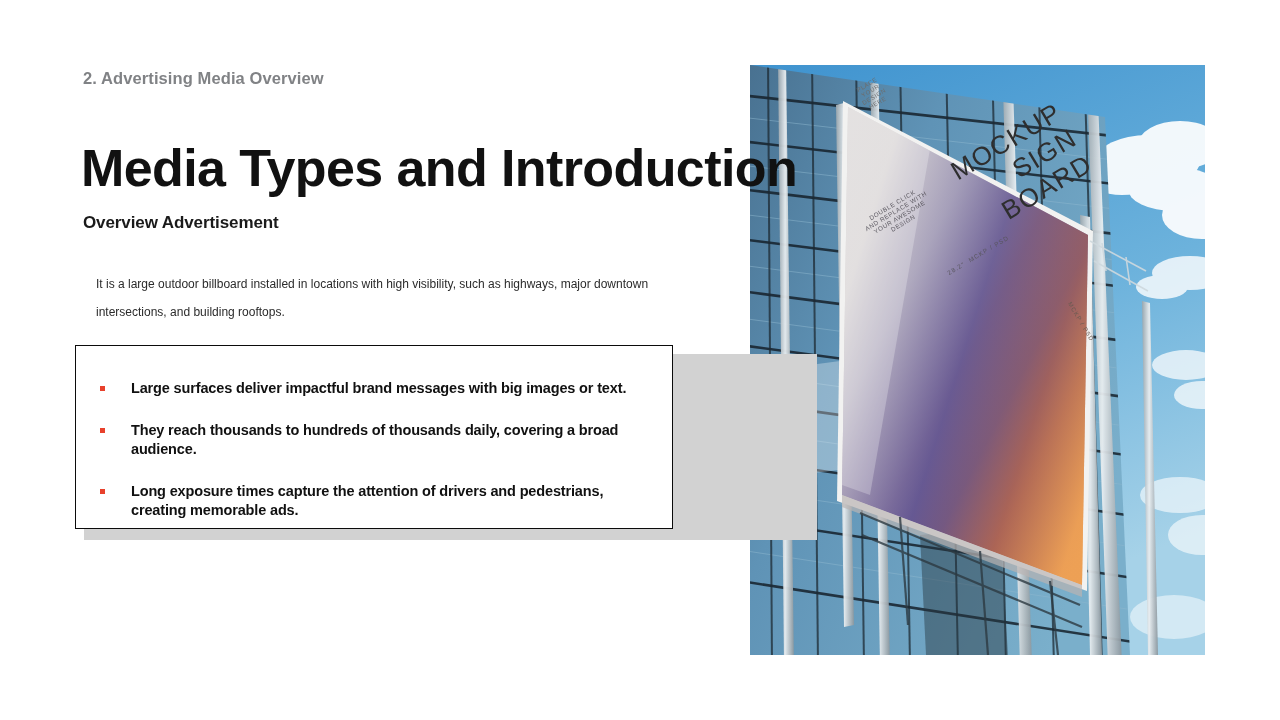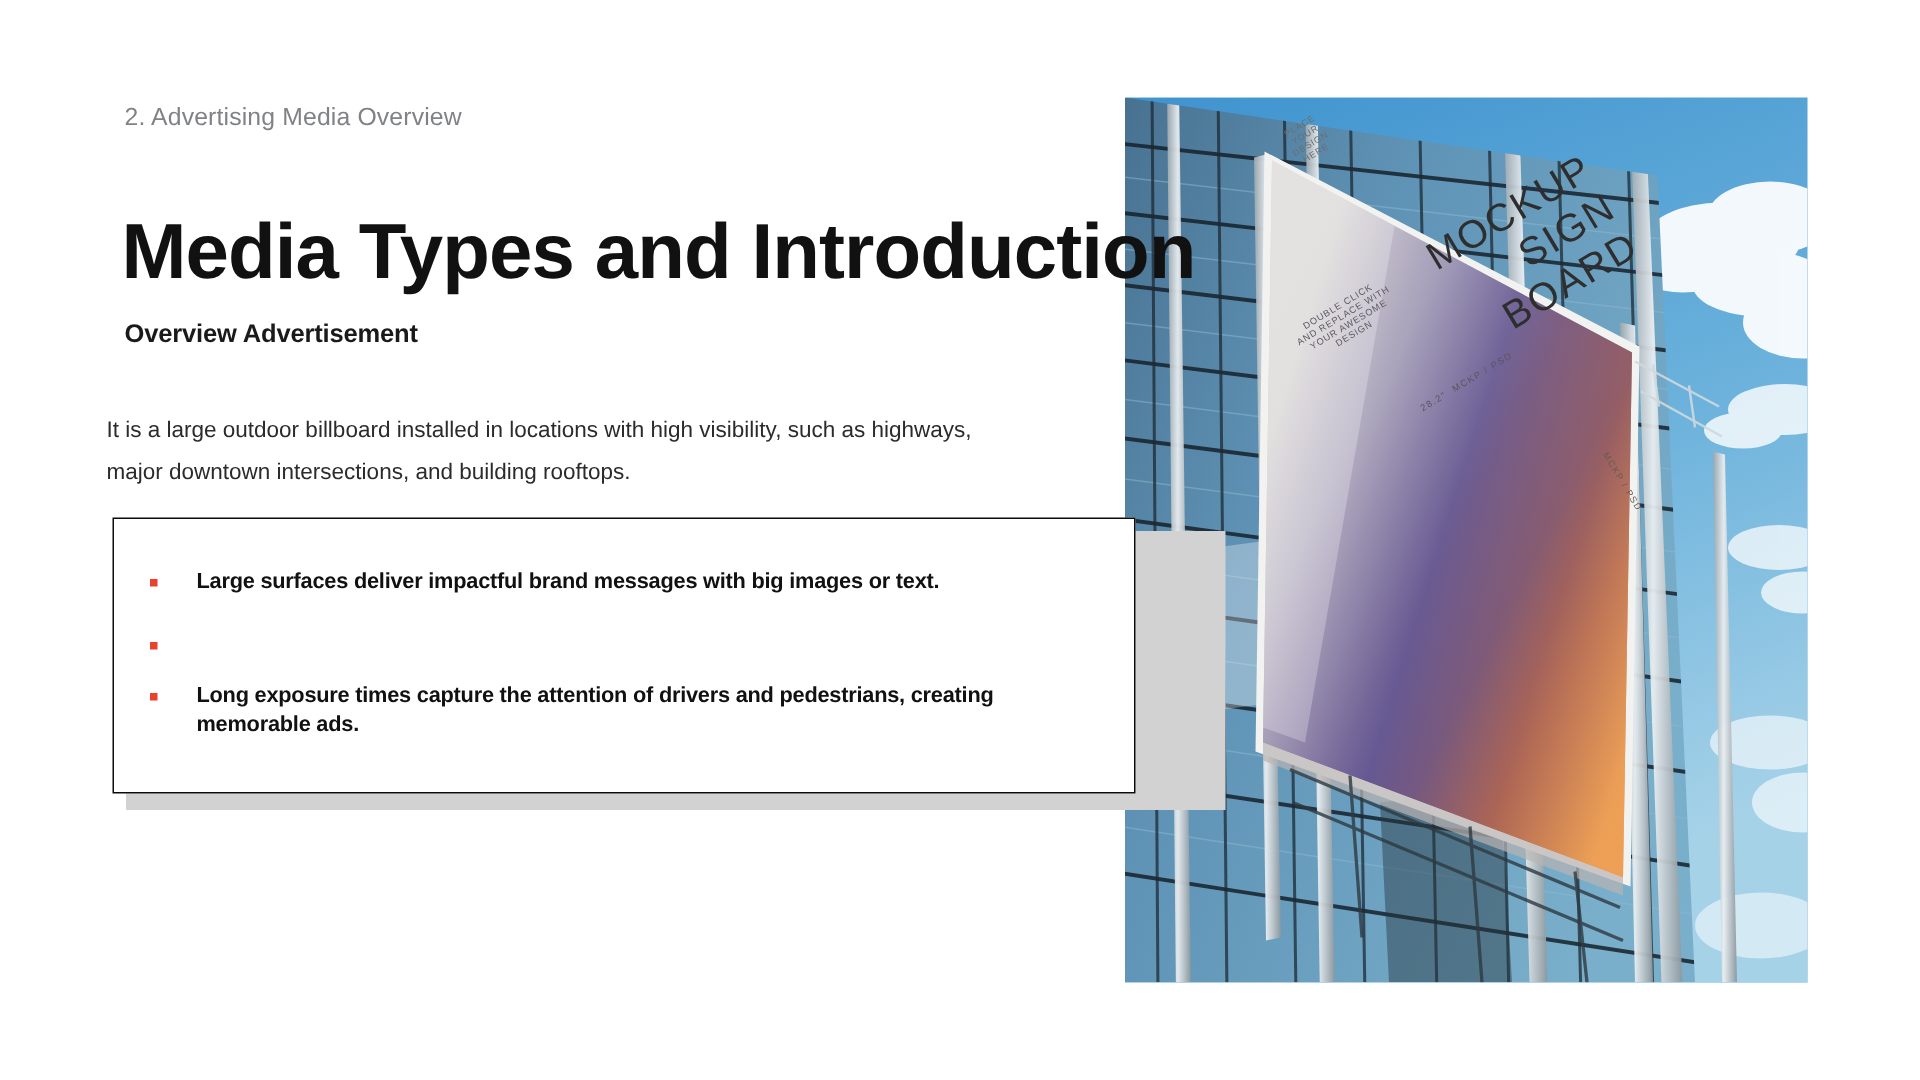--- a/index.html
+++ b/index.html
@@ -24,20 +24,21 @@
 
   
   .eyebrow {
     position: absolute;
     left: 83px;
     top: 69px;
     font-size: 16.5px;
     color: #808285;
     letter-spacing: 0.1px;
     white-space: nowrap;
+    font-weight: bold;
   }
 
   .page-title {
     position: absolute;
     left: 81px;
     top: 103px;
     font-size: 52px;
     font-weight: bold;
     color: #111111;
     letter-spacing: -0.6px;
@@ -50,24 +51,24 @@
     top: 213px;
     font-size: 17px;
     font-weight: bold;
     color: #1a1a1a;
     letter-spacing: -0.1px;
     white-space: nowrap;
   }
 
   .lead-para {
     position: absolute;
-    left: 71px;
+    left: 96px;
     top: 258px;
     width: 580px;
-    font-size: 15px;
+    font-size: 12px;
     line-height: 28px;
     color: #2b2b2b;
   }
 
   .tail-para {
     position: absolute;
     left: 83px;
     top: 570px;
     width: 600px;
     font-size: 14.5px;
@@ -82,21 +83,21 @@
     top: 354px;
     width: 733px;
     height: 186px;
     background: #d2d2d2;
   }
 
   .callout {
     position: absolute;
     left: 75px;
     top: 345px;
-    width: 682px;
+    width: 598px;
     height: 184px;
     background: #ffffff;
     border: 1.6px solid #0b0b0b;
     box-sizing: border-box;
   }
 
   .bullet-list {
     position: absolute;
     left: 24px;
     top: 33px;
@@ -395,20 +396,21 @@
 
   <div class="callout-shadow"></div>
   <div class="callout">
     <div class="bullet-list">
       <div class="bullet-row">
         <span class="bullet-marker"></span>
         <span class="bullet-text">Large surfaces deliver impactful brand messages with big images or text.</span>
       </div>
       <div class="bullet-row">
         <span class="bullet-marker"></span>
+        <span class="bullet-text">They reach thousands to hundreds of thousands daily, covering a broad audience.</span>
       </div>
       <div class="bullet-row">
         <span class="bullet-marker"></span>
         <span class="bullet-text">Long exposure times capture the attention of drivers and pedestrians, creating memorable ads.</span>
       </div>
     </div>
   </div>
 
 
 </div>

